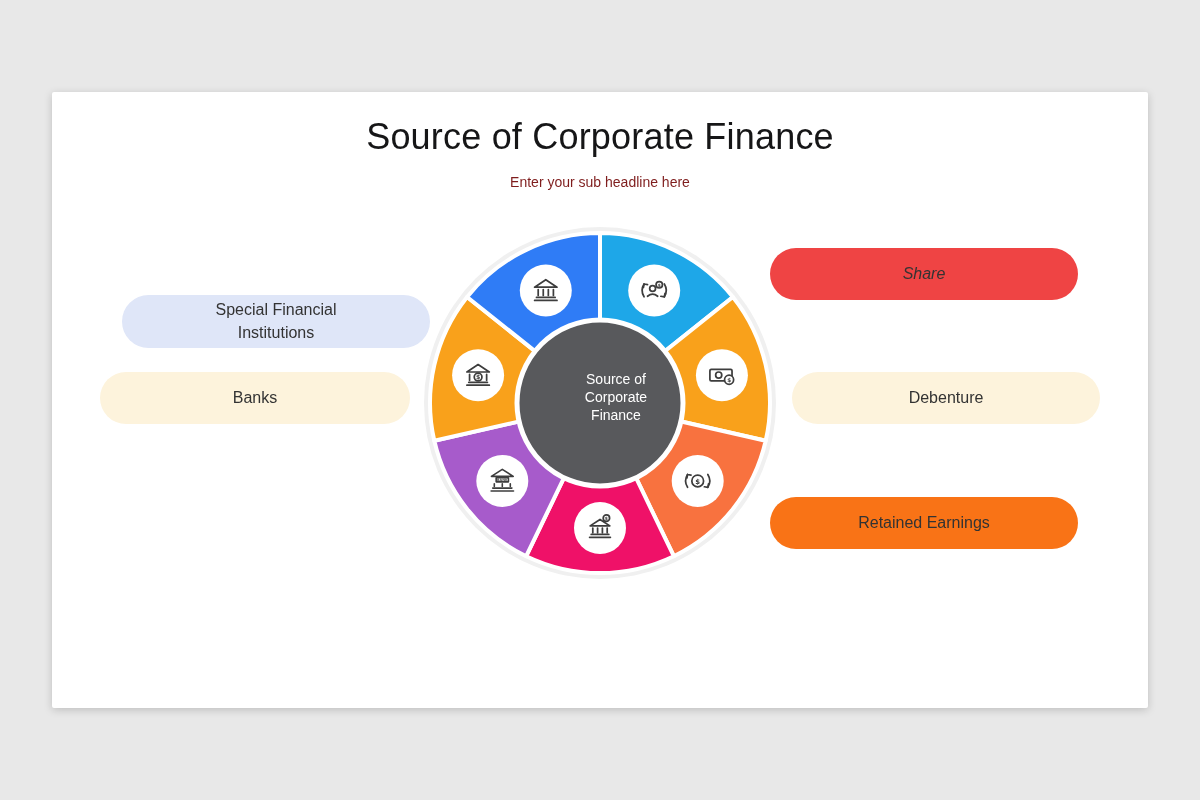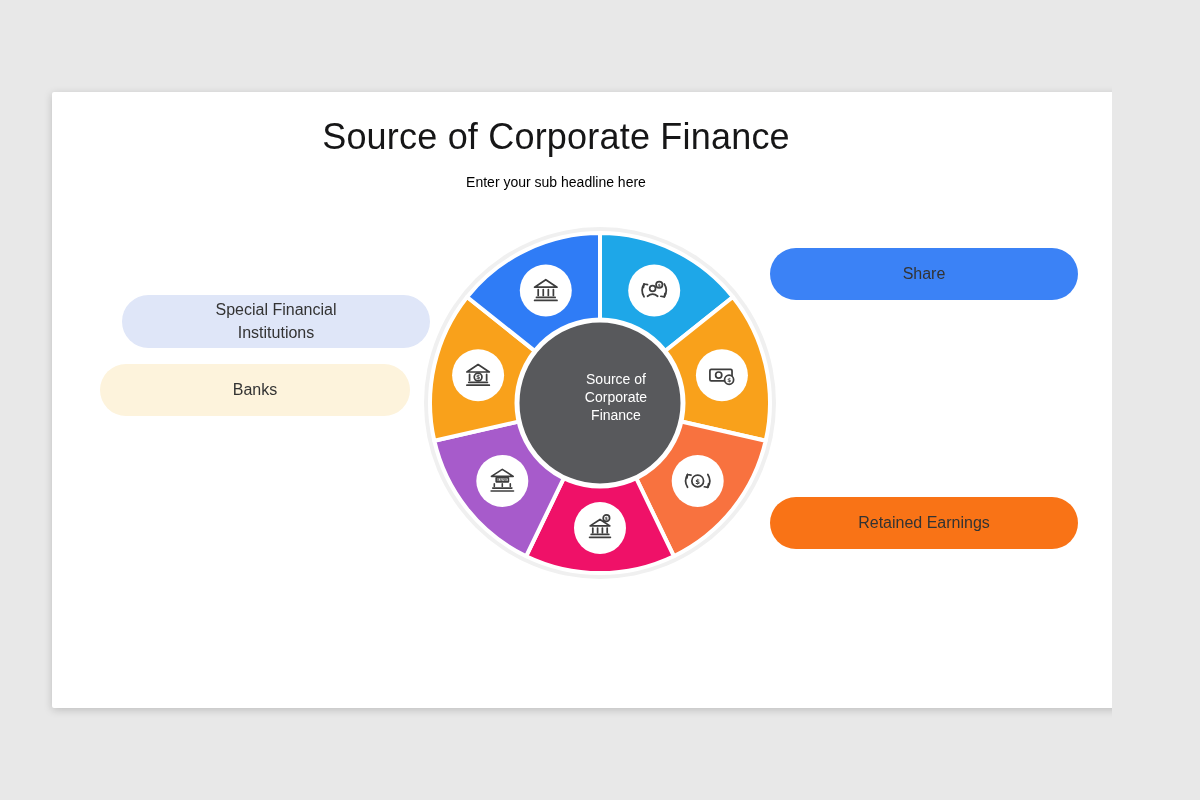--- a/index.html
+++ b/index.html
@@ -1,25 +1,25 @@
 <!DOCTYPE html>
 <html><head>
 <meta charset="utf-8">
 <style>
   html,body{margin:0;padding:0}
   body{background:#e8e8e8}
-  .stage{position:relative;width:1112px;height:800px;background:#e8e8e8;font-family:"Liberation Sans",sans-serif;overflow:hidden}
+  .stage{position:relative;width:1200px;height:800px;background:#e8e8e8;font-family:"Liberation Sans",sans-serif;overflow:hidden}
   .card{position:absolute;left:52px;top:92px;width:1096px;height:616px;background:#ffffff;border-radius:2px;box-shadow:0 2px 8px rgba(0,0,0,.18)}
   .slide-title{position:absolute;left:0;right:0;top:116px;margin:0;text-align:center;font-size:36px;font-weight:500;color:#161617;letter-spacing:.2px}
-  .slide-subtitle{position:absolute;left:0;right:0;top:174px;text-align:center;font-size:14px;color:#000000}
+  .slide-subtitle{position:absolute;left:0;right:0;top:174px;text-align:center;font-size:14px;color:#7f1d1d}
   .wheel{position:absolute;left:410px;top:213px}
   .center-label{position:absolute;left:536px;top:370px;width:160px;text-align:center;color:#ffffff;font-size:14px;line-height:1.3;font-weight:500;white-space:pre-line}
   .pill{position:absolute;display:flex;align-items:center;justify-content:center;border-radius:30px;font-size:16px;color:#333333;text-align:center;white-space:pre-line;line-height:1.4}
   #p-sfi{left:122px;top:247px;width:308px;height:53px}
-  #p-banks{left:100px;top:364px;width:310px;height:52px}
+  #p-banks{left:100px;top:372px;width:310px;height:52px}
   #p-indigenous{left:122px;top:497px;width:308px;height:52px}
   #p-share{left:770px;top:248px;width:308px;height:52px}
   #p-debenture{left:792px;top:372px;width:308px;height:52px}
   #p-retained{left:770px;top:497px;width:308px;height:52px}
   #p-public{left:446px;top:608px;width:308px;height:53px}
 </style>
 </head>
 <body>
 
 <div class="stage">
@@ -146,15 +146,16 @@
     <circle r="83" stroke="#ffffff" stroke-width="5" style="fill: rgb(88, 89, 92);"></circle>
   </svg>
 
   <div class="center-label">Source of
 Corporate
 Finance</div>
 
   <div class="pill" id="p-sfi" style="background: rgb(223, 230, 248); margin-top: 48px;">Special Financial
 Institutions</div>
   <div class="pill" id="p-banks" style="background: rgb(253, 243, 220);">Banks</div>
-  <div class="pill" id="p-share" style="background: #3b82f6;">Share</div>
+  <div class="pill" id="p-share" style="background: #ef4444; font-style: italic;">Share</div>
+  <div class="pill" id="p-debenture" style="background: rgb(253, 243, 220);">Debenture</div>
   <div class="pill" id="p-retained" style="background: #f97316;">Retained Earnings</div>
 </div>
 
 </body></html>

